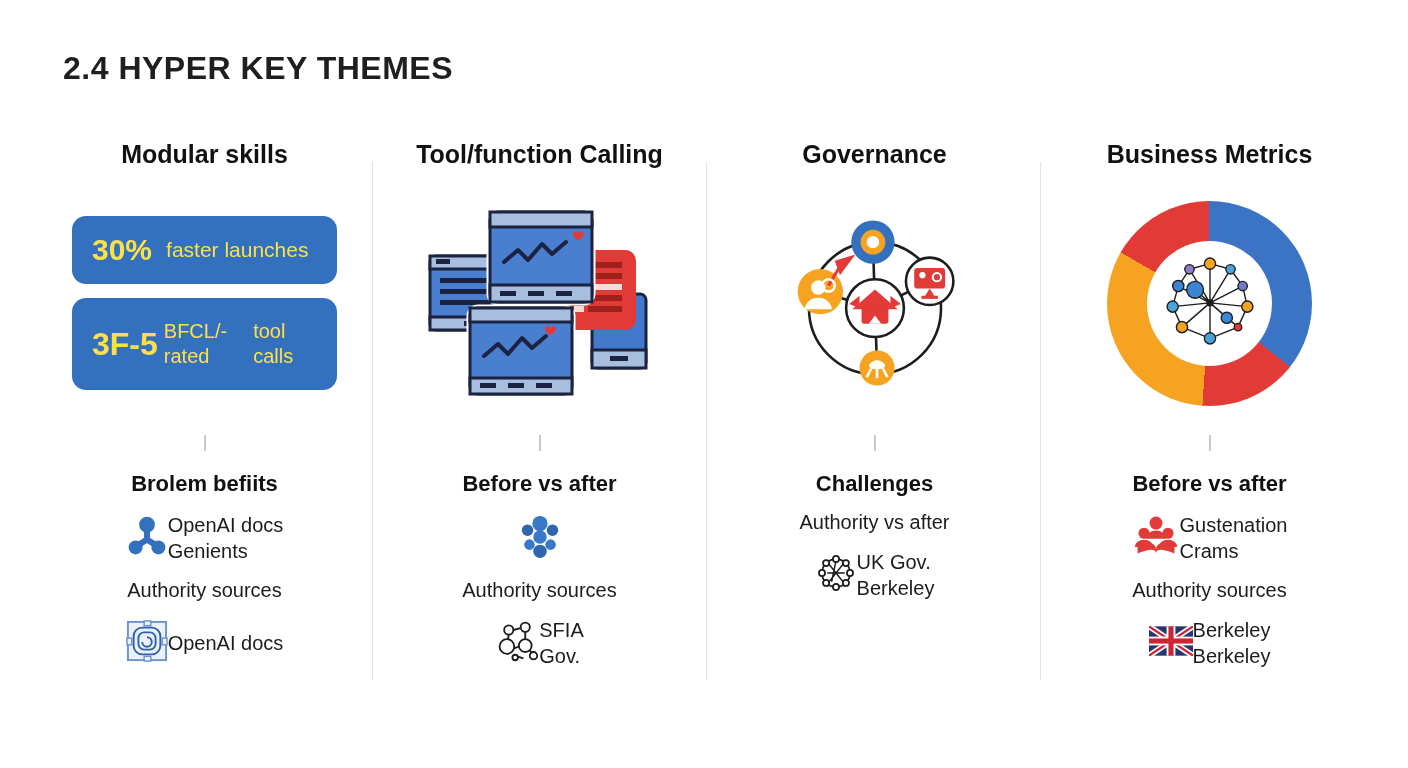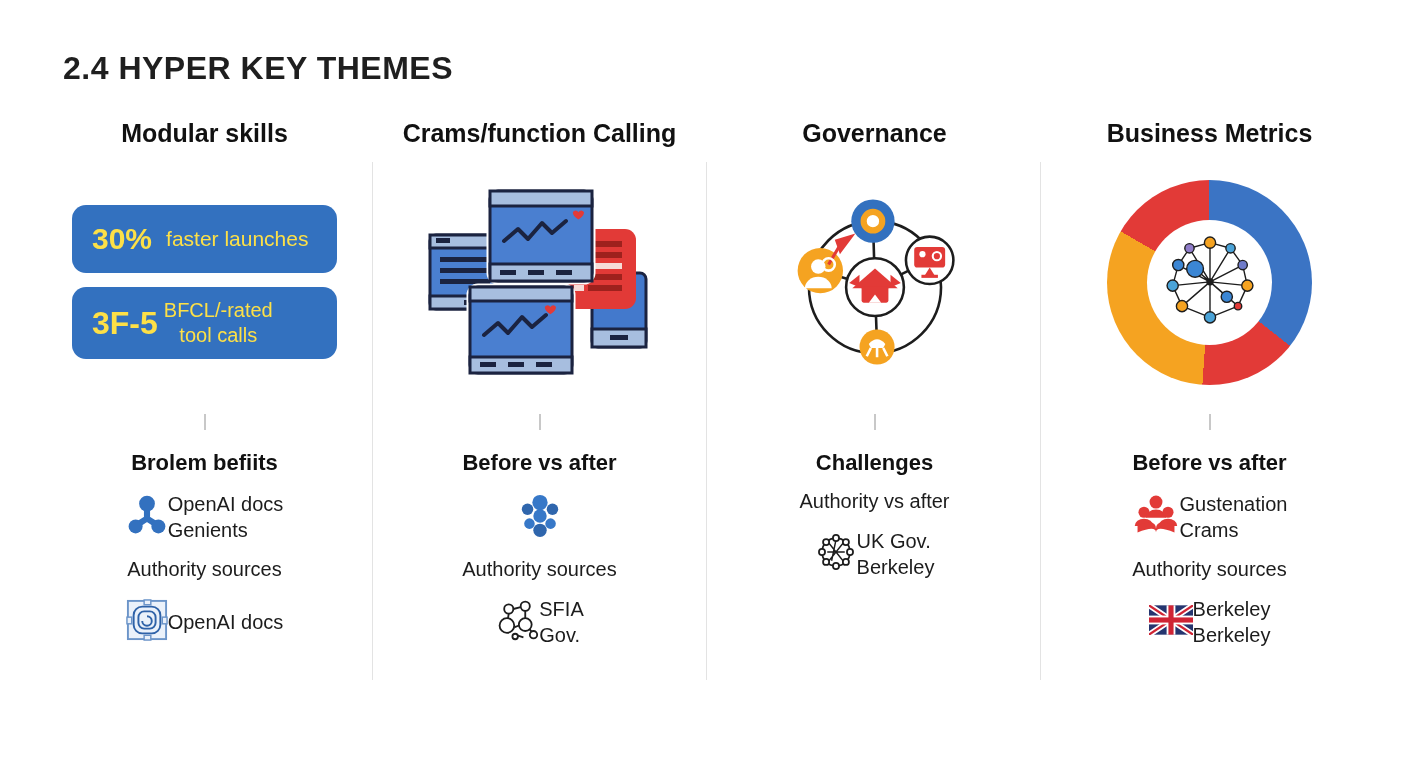--- a/index.html
+++ b/index.html
@@ -2,34 +2,34 @@
 <html><head>
 <meta charset="utf-8">
 <style>
   html,body{margin:0;padding:0;background:#fff;}
   .page{position:relative;width:1408px;height:768px;background:#ffffff;overflow:hidden;
         font-family:"Liberation Sans",sans-serif;color:#1c1c1c;padding-left:30px;}
   .title{position:absolute;left:63px;top:50px;margin:0;font-size:32px;font-weight:600;
          letter-spacing:.5px;color:#1f1f1f;}
   .vdivider{position:absolute;top:162px;width:1px;height:518px;background:#e3e3e3;}
   .d1{left:372px}.d2{left:706px}.d3{left:1040px}
-  .columns{position:absolute;left:37px;top:110px;width:1340px;display:flex;justify-content:flex-end;}
+  .columns{position:absolute;left:37px;top:131px;width:1340px;display:flex;justify-content:flex-end;}
   .col{width:335px;display:flex;flex-direction:column;align-items:center;}
   .col-header{margin:0;font-size:25px;font-weight:700;color:#111;height:46px;
               display:flex;align-items:center;}
   .visual{height:252px;width:100%;display:flex;align-items:center;justify-content:center;}
   .badge-stack{display:flex;flex-direction:column;gap:14px;}
   .badge{background:#3371bf;border-radius:14px;color:#fde047;display:flex;align-items:center;
          gap:14px;width:265px;box-sizing:border-box;padding:10px 20px;}
   .badge.b1{height:68px;}
-  .badge.b2{height:72px;gap:6px;}
+  .badge.b2{height:92px;gap:6px;}
   .stat{font-weight:700;font-size:30px;white-space:nowrap;}
   .badge.b2 .stat{font-size:32px;}
   .blabel{font-size:21px;}
-  .blabel2{display:flex;flex-direction:column;align-items:center;font-size:20px;line-height:1.25;}
+  .blabel2{display:flex;flex-direction:row;align-items:center;font-size:20px;line-height:1.25;}
   .tick{width:2px;height:16px;background:#c8c8c8;margin-top:6px;}
   .subhead{font-size:22px;font-weight:700;margin-top:20px;color:#111;}
   .item-row{display:flex;align-items:center;gap:0;margin-top:14px;min-height:54px;}
   .item-text{font-size:20px;line-height:1.32;display:flex;flex-direction:column;}
   .sources{font-size:20px;margin-top:14px;}
   .donut{width:205px;height:205px;border-radius:50%;display:flex;align-items:center;justify-content:center;}
   .donut-hole{width:125px;height:125px;border-radius:50%;background:#fff;
               display:flex;align-items:center;justify-content:center;}
 </style>
 </head>
@@ -90,21 +90,21 @@
             <rect x="38" y="19" width="5" height="7" fill="#eaf1fa" stroke="#6b94c8" stroke-width="1.5"></rect>
           </svg>
         </span>
         <span class="item-text">
           <span>OpenAI docs</span>
         </span>
       </div>
     </section>
 
     <section class="col">
-      <h2 class="col-header">Crams/function Calling</h2>
+      <h2 class="col-header">Tool/function Calling</h2>
       <div class="visual">
         <svg width="232" height="206" viewBox="0 0 232 206">
 
           <g>
             <rect x="6" y="56" width="88" height="74" rx="6" fill="#4a7fd0" stroke="#1b2340" stroke-width="3"></rect>
             <rect x="6" y="56" width="88" height="13" fill="#a7bedf" stroke="#1b2340" stroke-width="3"></rect>
             <rect x="12" y="59" width="14" height="5" fill="#1b2340"></rect>
             <rect x="16" y="78" width="62" height="5" fill="#1b2340"></rect>
             <rect x="16" y="89" width="62" height="5" fill="#1b2340"></rect>
             <rect x="16" y="100" width="50" height="5" fill="#1b2340"></rect>

